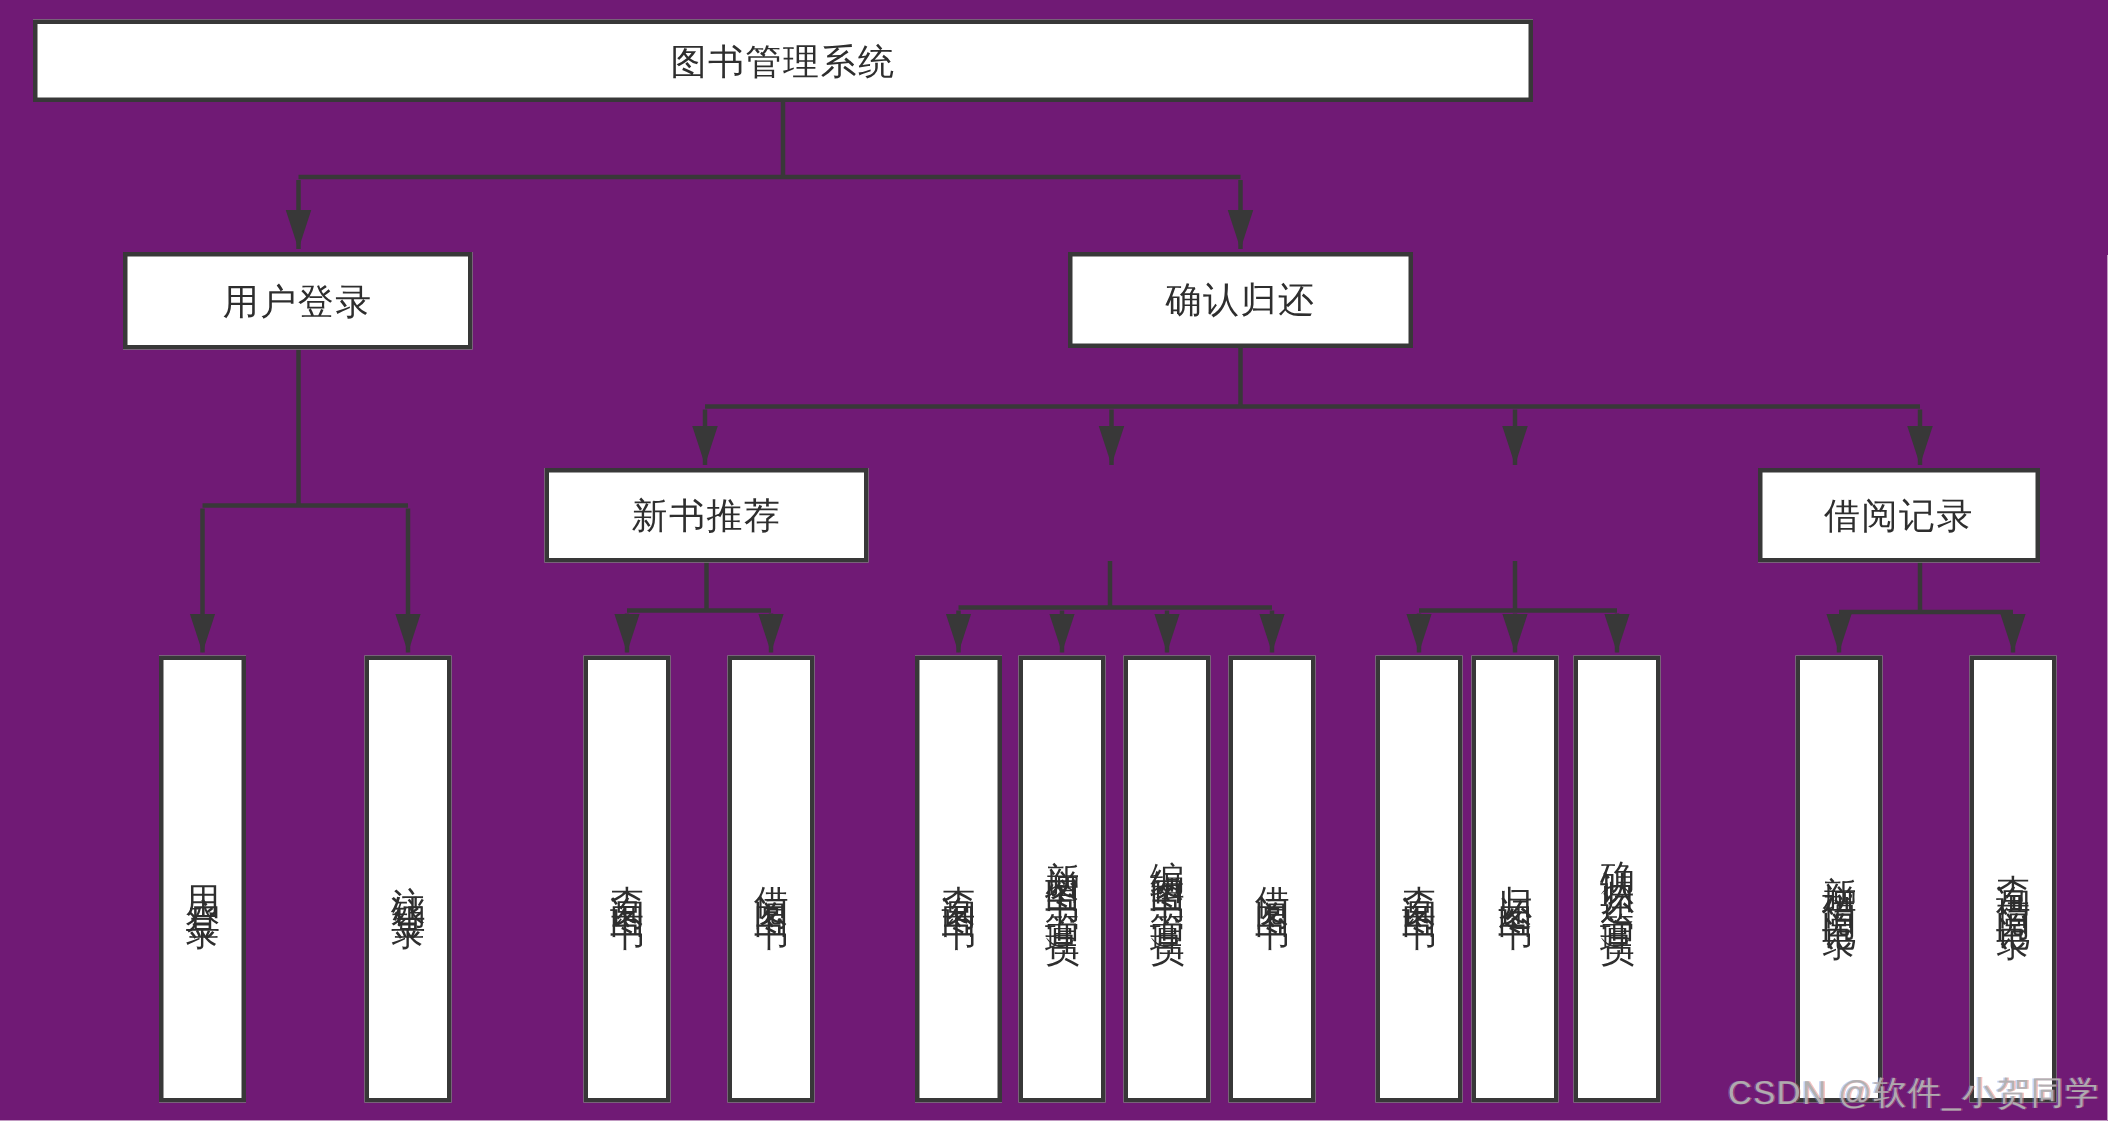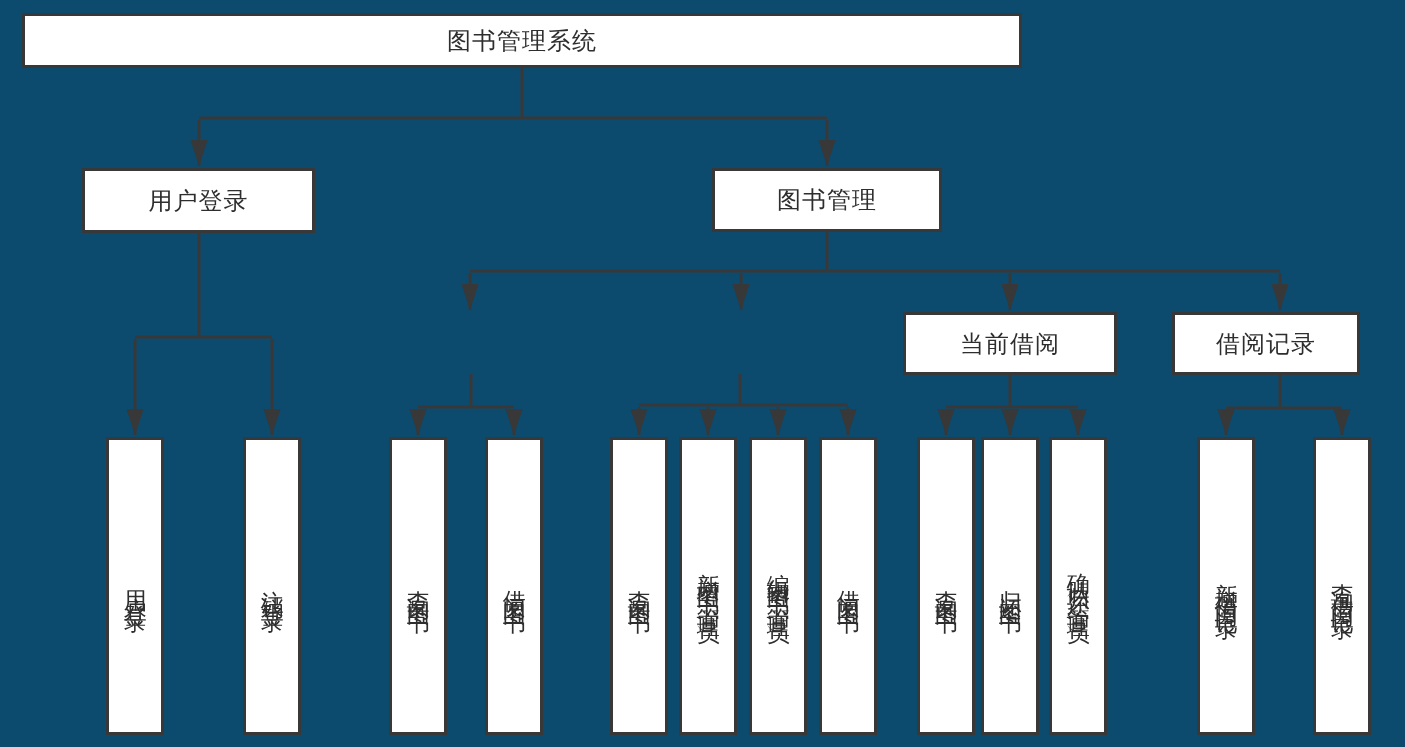--- a/index.html
+++ b/index.html
@@ -1,19 +1,19 @@
 <!DOCTYPE html>
 <html><head>
 <meta charset="utf-8">
 <style>
   html,body{margin:0;padding:0;background:#ffffff;}
   .canvas{
     position:relative;
     width:1405px;height:747px;
-    background:#0c4a6e;
+    background:#701a75;
     font-family:"Liberation Sans","DejaVu Sans",sans-serif;
     overflow:hidden;
   }
   .connectors{position:absolute;left:0;top:0;width:1405px;height:747px;}
   .node{
     position:absolute;
     box-sizing:border-box;
     background:#ffffff;
     border:3px solid #383838;
     color:#2e2e2e;
@@ -81,23 +81,23 @@
       <path d="M1010,409 V435" marker-end="url(#arr)"></path>
       <path d="M1078,409 V435" marker-end="url(#arr)"></path>
       <path d="M1226,410 V435" marker-end="url(#arr)"></path>
       <path d="M1342,410 V435" marker-end="url(#arr)"></path>
     </g>
   </svg>
 
   <div class="node h-node" style="left:22px;top:13px;width:1000px;height:55px">图书管理系统</div>
 
   <div class="node h-node" style="left:82px;top:168px;width:233px;height:65px">用户登录</div>
-  <div class="node h-node" style="left:712px;top:168px;width:230px;height:64px">图书管理</div>
+  <div class="node h-node" style="left:712px;top:168px;width:230px;height:64px">确认归还</div>
 
-  <div class="node h-node" style="left:903px;top:312px;width:214px;height:63px">当前借阅</div>
+  <div class="node h-node" style="left:363px;top:312px;width:216px;height:63px">新书推荐</div>
   <div class="node h-node" style="left:1172px;top:312px;width:188px;height:63px">借阅记录</div>
 
   <div class="node leaf" style="left:106px">
     <span class="v-text">用户登录</span>
   </div>
   <div class="node leaf" style="left:243px">
     <span class="v-text">注销登录</span>
   </div>
 
   <div class="node leaf" style="left:389px">
@@ -130,13 +130,14 @@
     <span class="v-text">确认归还（管理员）</span>
   </div>
 
   <div class="node leaf" style="left:1197px">
     <span class="v-text">新增借阅记录</span>
   </div>
   <div class="node leaf" style="left:1313px">
     <span class="v-text">查询借阅记录</span>
   </div>
 
+  <div class="watermark">CSDN @软件_小贺同学</div>
 </div>
 
 </body></html>

